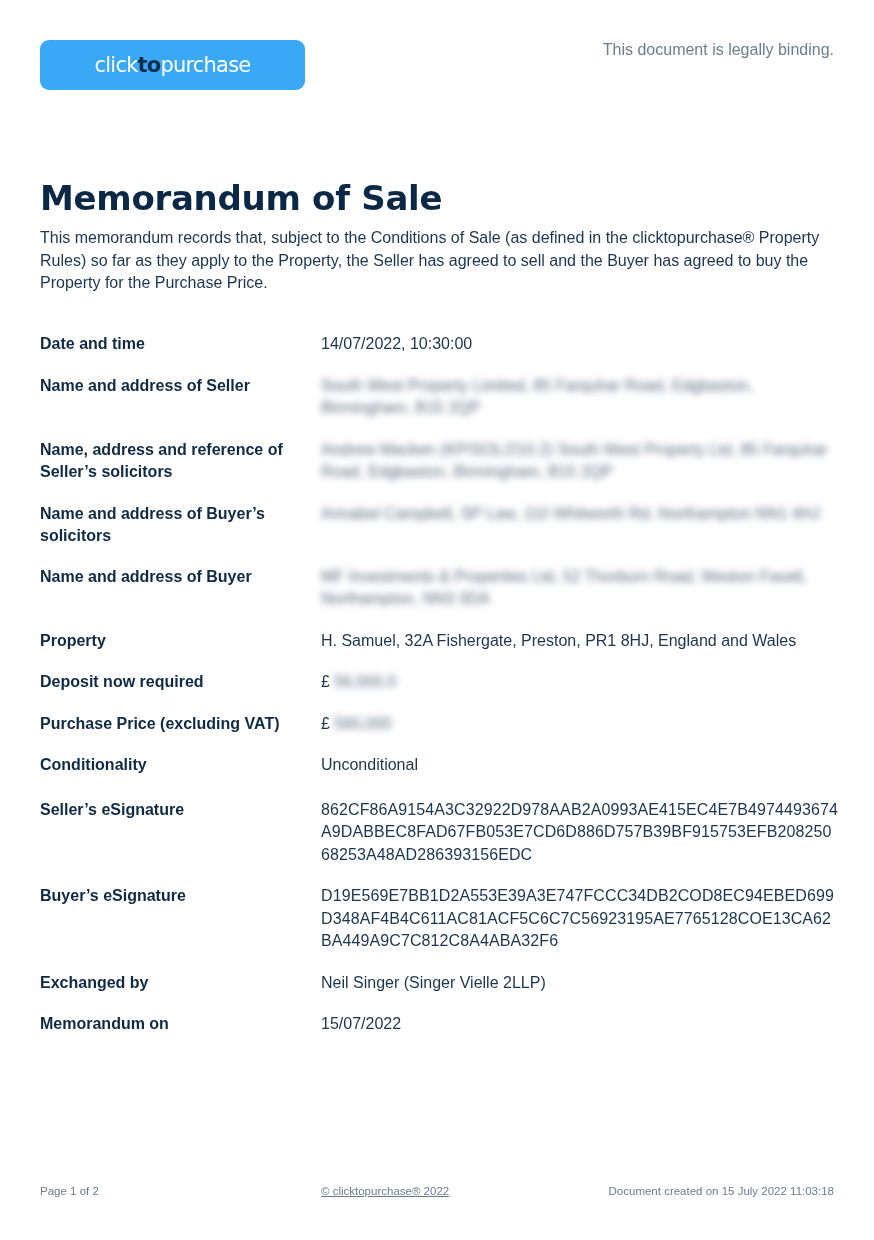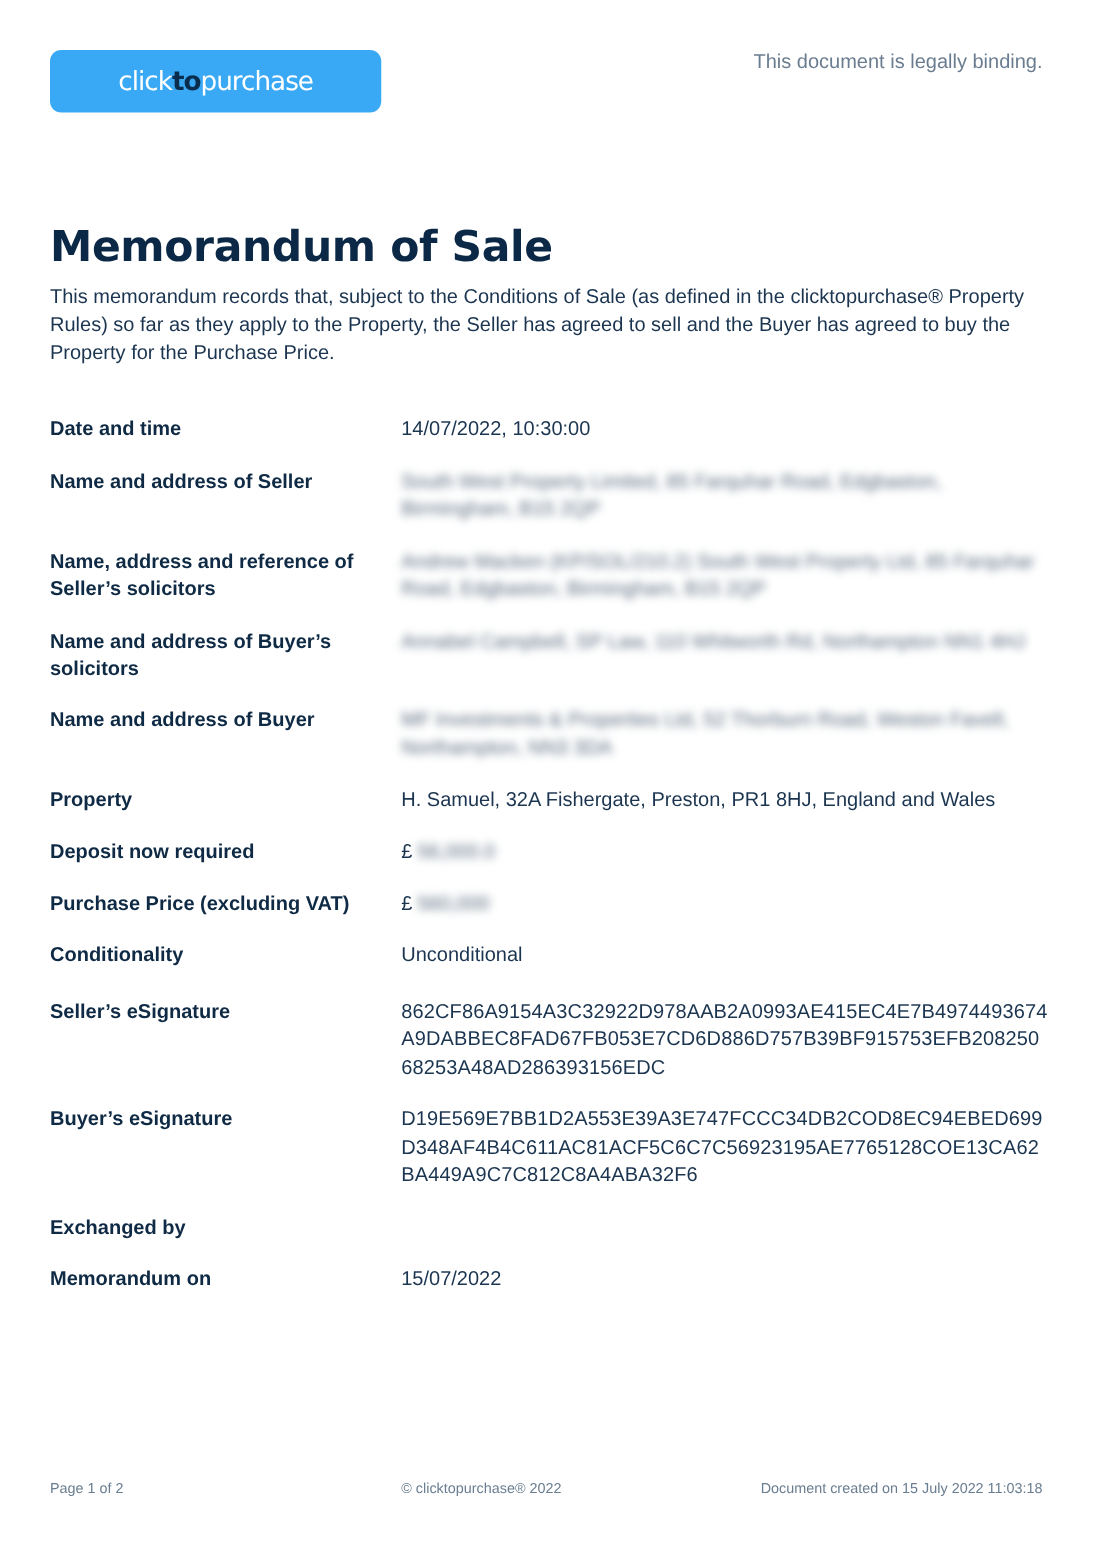--- a/index.html
+++ b/index.html
@@ -35,21 +35,21 @@
     font-weight: bold; color: #0f2a44;
   }
   .value { flex: 1; font-size: 16px; line-height: 22.5px; color: #1b3550; }
   .blurred { filter: blur(3.5px); color: #5a6b7e; user-select: none; }
   .currency { color: #1b3550; margin-right: 4px; }
   .mono-wrap { word-break: break-all; letter-spacing: 0.1px; }
   .footer {
     position: absolute; top: 1185px; left: 40px; width: 794px;
     font-size: 11.5px; color: #6a7d90; display: flex; justify-content: space-between; align-items: flex-end;
   }
-  .footer .center { position: absolute; left: 281px; }
+  .footer .center { position: absolute; left: 281px; text-decoration: underline; }
 </style>
 </head>
 <body>
 
 <div class="logo">
   <span>click</span>
     <span class="to">to</span>
     <span>purchase</span>
 </div>
 <div class="legal-note">This document is legally binding.</div>
@@ -102,20 +102,21 @@
   <div class="row gap-before">
     <div class="label">Seller’s eSignature</div>
     <div class="value mono-wrap">862CF86A9154A3C32922D978AAB2A0993AE415EC4E7B4974493674A9DABBEC8FAD67FB053E7CD6D886D757B39BF915753EFB20825068253A48AD286393156EDC</div>
   </div>
   <div class="row">
     <div class="label">Buyer’s eSignature</div>
     <div class="value mono-wrap">D19E569E7BB1D2A553E39A3E747FCCC34DB2COD8EC94EBED699D348AF4B4C611AC81ACF5C6C7C56923195AE7765128COE13CA62BA449A9C7C812C8A4ABA32F6</div>
   </div>
   <div class="row">
     <div class="label">Exchanged by</div>
+    <div class="value">Neil Singer (Singer Vielle 2LLP)</div>
   </div>
   <div class="row">
     <div class="label">Memorandum on</div>
     <div class="value">15/07/2022</div>
   </div>
 </div>
 
 <div class="footer">
   <span>Page 1 of 2</span>
   <span class="center">© clicktopurchase® 2022</span>

